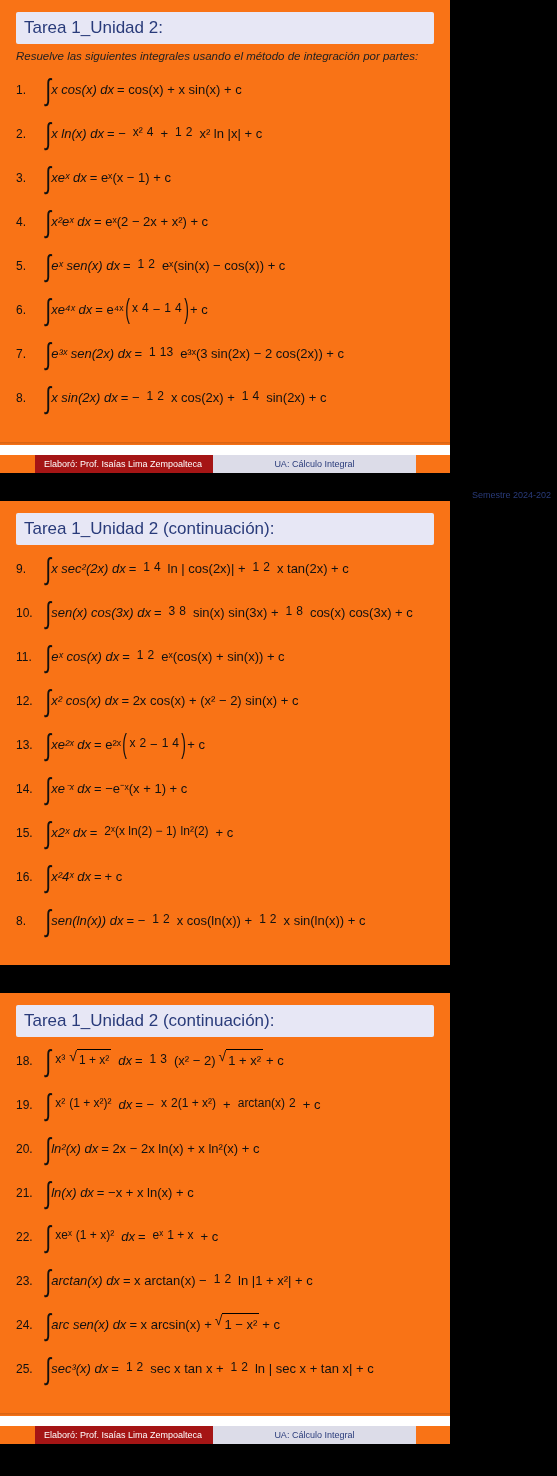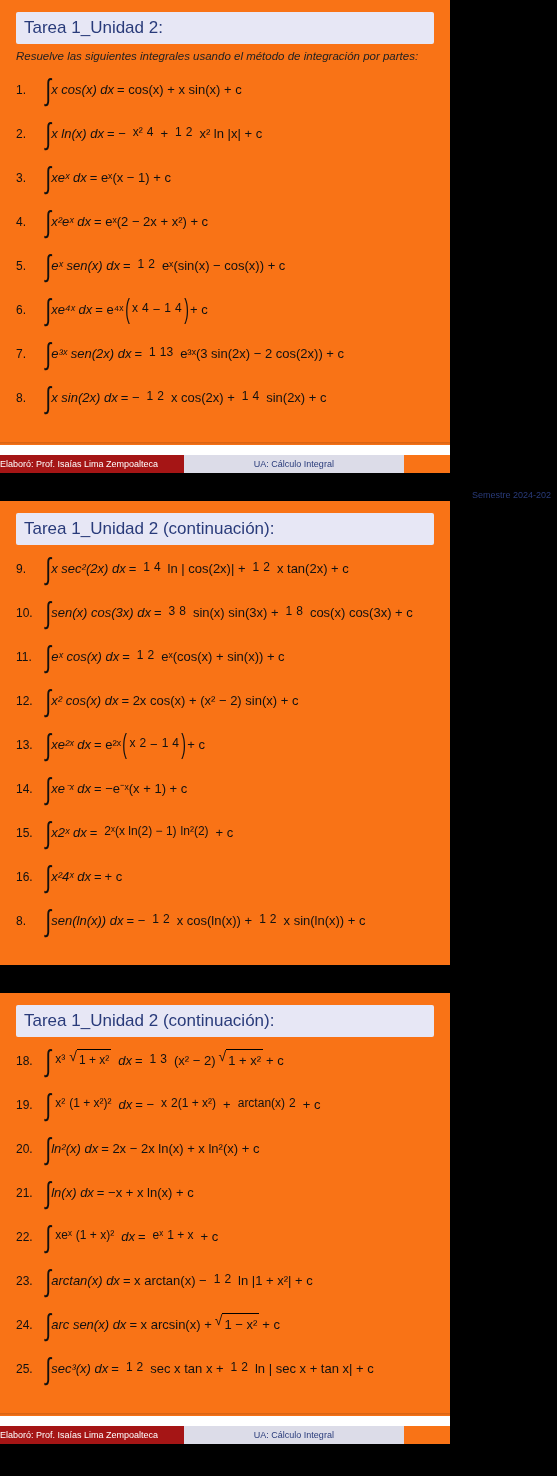--- a/index.html
+++ b/index.html
@@ -100,21 +100,21 @@
   .sqrt .rad { font-size: 14px; }
   .sqrt .rbody { border-top: 1px solid #000; padding: 4px 2px; }
 
   .footer {
     display: flex;
     width: 557px;
     font-size: 9px;
     color: #fff;
     height: 18px;
   }
-  .footer .f1 { background: #a51515; flex: 1; display:flex; align-items:center; padding-left:0; }
+  .footer .f1 { background: #a51515; flex: 1; display:flex; align-items:center; padding-left:9px;margin-left:35px; }
   .footer .f2 { background: #dcdce8; color:#293b7a; flex: 1.2; display:flex; align-items:center; justify-content:center; position:relative; }
   .footer .f2::before{
     content:"";
     position:absolute; left:-8px; top:0;
     border-top:18px solid transparent;
   }
   .footer .f3 { background: #e9e9f2; color:#293b7a; flex: 0.8; display:flex; align-items:center; justify-content:flex-end; padding-right:6px;margin-top:40px; }
   .shadow-line {
     height: 3px;
     background: linear-gradient(to bottom, rgba(0,0,0,0.15), transparent);

